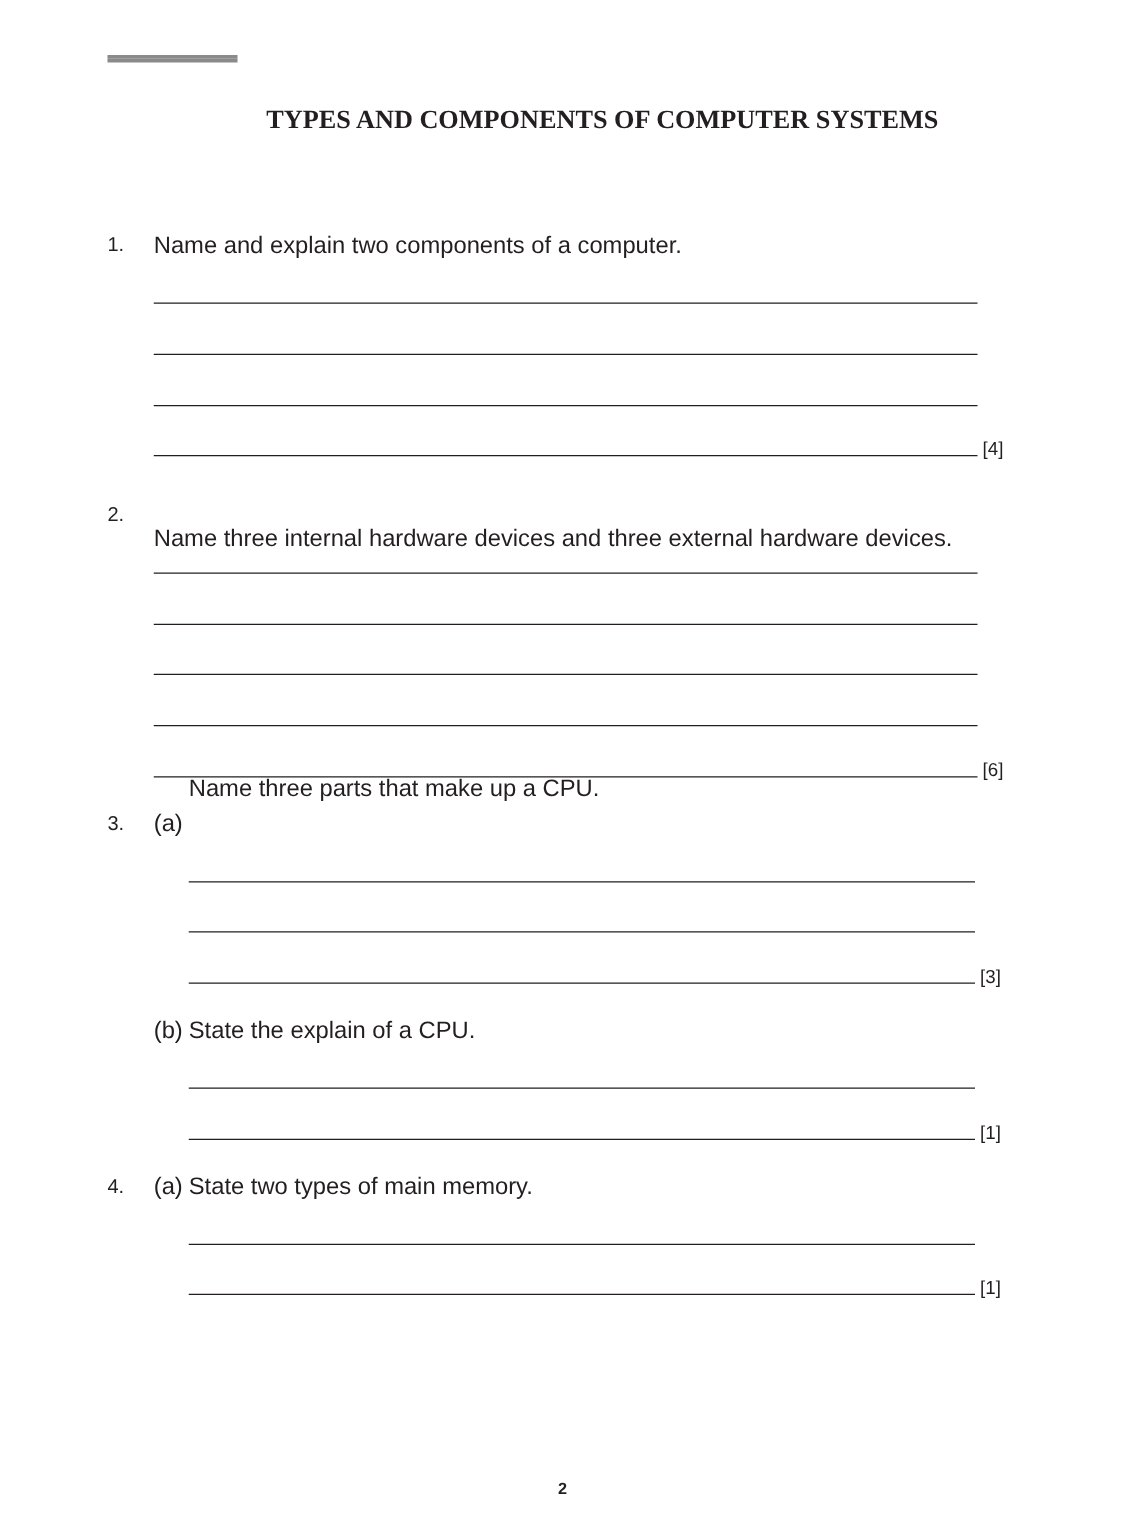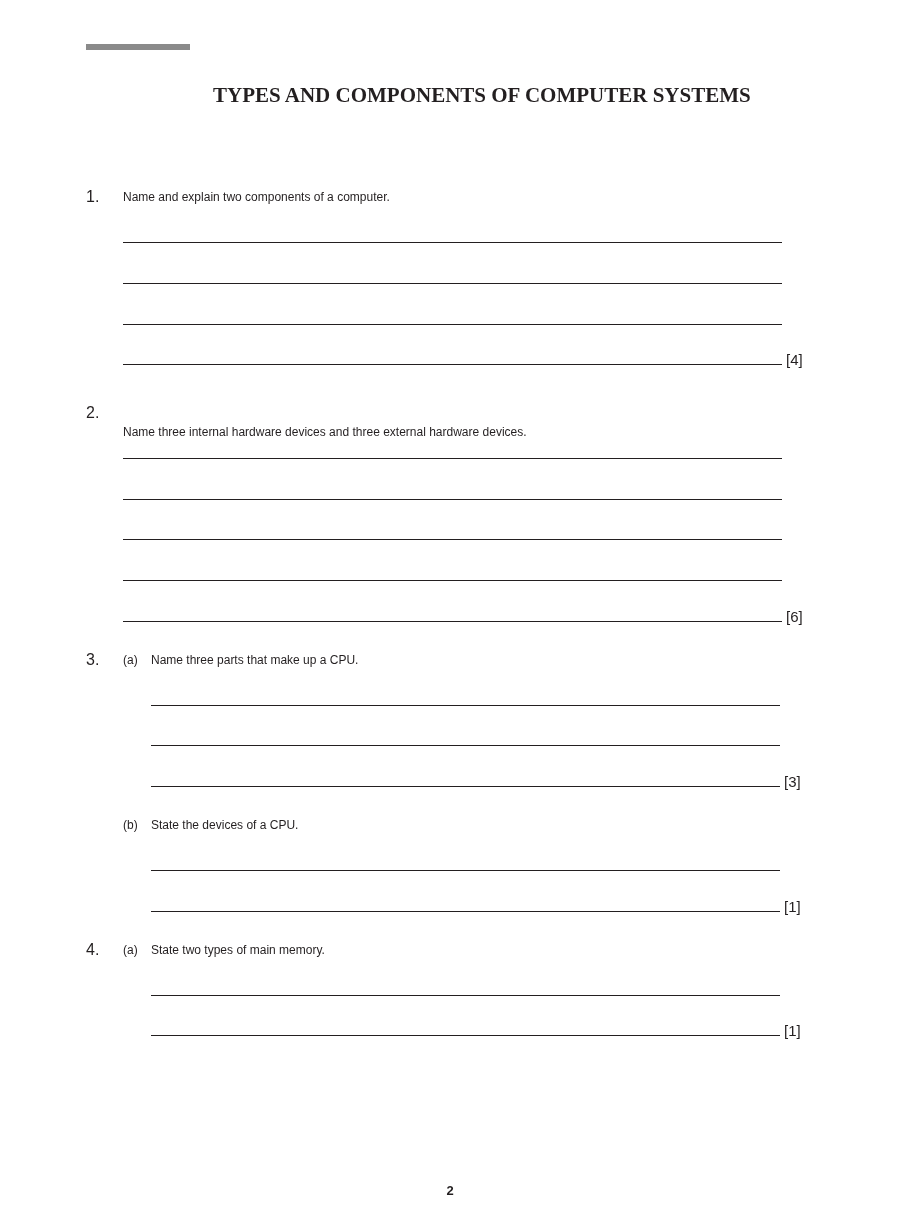--- a/index.html
+++ b/index.html
@@ -6,21 +6,21 @@
   body { width: 900px; height: 1231px; position: relative; overflow: hidden;
          font-family: "Liberation Sans", sans-serif; color: #231f20; }
   .abs { position: absolute; }
   .chapter-box { left: 86px; top: 44px; width: 104px; }
   .chapter-rule { height: 3px; background: #8a8a8a; width: 104px; }
   .chapter-label { font-family: "DejaVu Sans", sans-serif; font-weight: bold; font-size: 17px;
                    color: #8a8a8a; letter-spacing: 0.3px; line-height: 22px; padding: 2px 0 2px 0; }
   .title { left: 213px; top: 66px; width: 620px; font-family: Liberation Serif, serif;
            font-weight: bold; font-size: 21px; line-height: 34px; color: #231f20; margin-top: 12px; }
   .qnum { font-size: 16px; line-height: 20px; }
-  .qtext { font-size: 12px; line-height: 20px; }
+  .qtext { font-size: 19px; line-height: 20px; }
   .line { height: 0; border-top: 1.5px solid #231f20; }
   .marks { font-size: 15px; line-height: 18px; }
   .pagenum { left: 0; width: 900px; text-align: center; top: 1183px; font-size: 13px; font-weight: bold; }
 </style>
 </head>
 <body>
 
 <div class="abs chapter-box">
   <div class="chapter-rule"></div>
   <div class="chapter-rule"></div>
@@ -39,28 +39,28 @@
 <div class="abs qtext" style="left:123px; top:422px;">Name three internal hardware devices and three external hardware devices.</div>
 <div class="abs line" style="left:123px; top:458px; width:659px;"></div>
 <div class="abs line" style="left:123px; top:499px; width:659px;"></div>
 <div class="abs line" style="left:123px; top:539px; width:659px;"></div>
 <div class="abs line" style="left:123px; top:580px; width:659px;"></div>
 <div class="abs line" style="left:123px; top:621px; width:659px;"></div>
 <div class="abs marks" style="left:786px; top:608px;">[6]</div>
 
 <div class="abs qnum" style="left:86px; top:650px;">3.</div>
 <div class="abs qtext" style="left:123px; top:650px;">(a)</div>
-<div class="abs qtext" style="left:151px; top:650px;">Name three parts that make up a CPU.</div>
+<div class="abs qtext" style="left:151px; top:622px;">Name three parts that make up a CPU.</div>
 <div class="abs line" style="left:151px; top:705px; width:629px;"></div>
 <div class="abs line" style="left:151px; top:745px; width:629px;"></div>
 <div class="abs line" style="left:151px; top:786px; width:629px;"></div>
 <div class="abs marks" style="left:784px; top:773px;">[3]</div>
 
 <div class="abs qtext" style="left:123px; top:815px;">(b)</div>
-<div class="abs qtext" style="left:151px; top:815px;">State the devices of a CPU.</div>
+<div class="abs qtext" style="left:151px; top:815px;">State the explain of a CPU.</div>
 <div class="abs line" style="left:151px; top:870px; width:629px;"></div>
 <div class="abs line" style="left:151px; top:911px; width:629px;"></div>
 <div class="abs marks" style="left:784px; top:898px;">[1]</div>
 
 <div class="abs qnum" style="left:86px; top:940px;">4.</div>
 <div class="abs qtext" style="left:123px; top:940px;">(a)</div>
 <div class="abs qtext" style="left:151px; top:940px;">State two types of main memory.</div>
 <div class="abs line" style="left:151px; top:995px; width:629px;"></div>
 <div class="abs line" style="left:151px; top:1035px; width:629px;"></div>
 <div class="abs marks" style="left:784px; top:1022px;">[1]</div>

